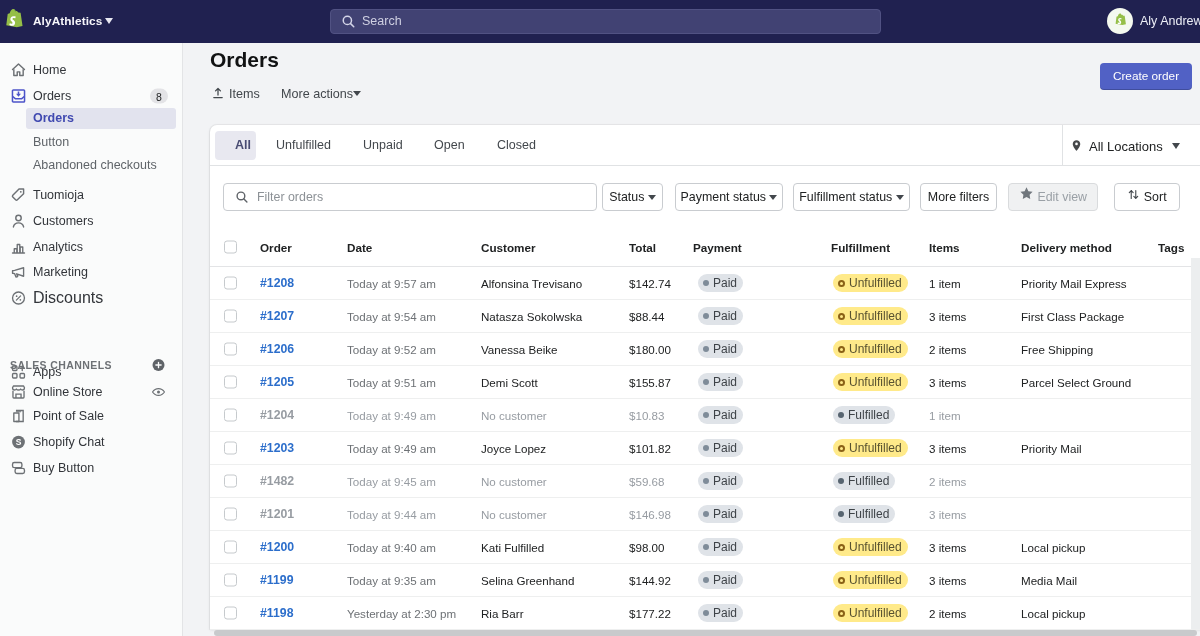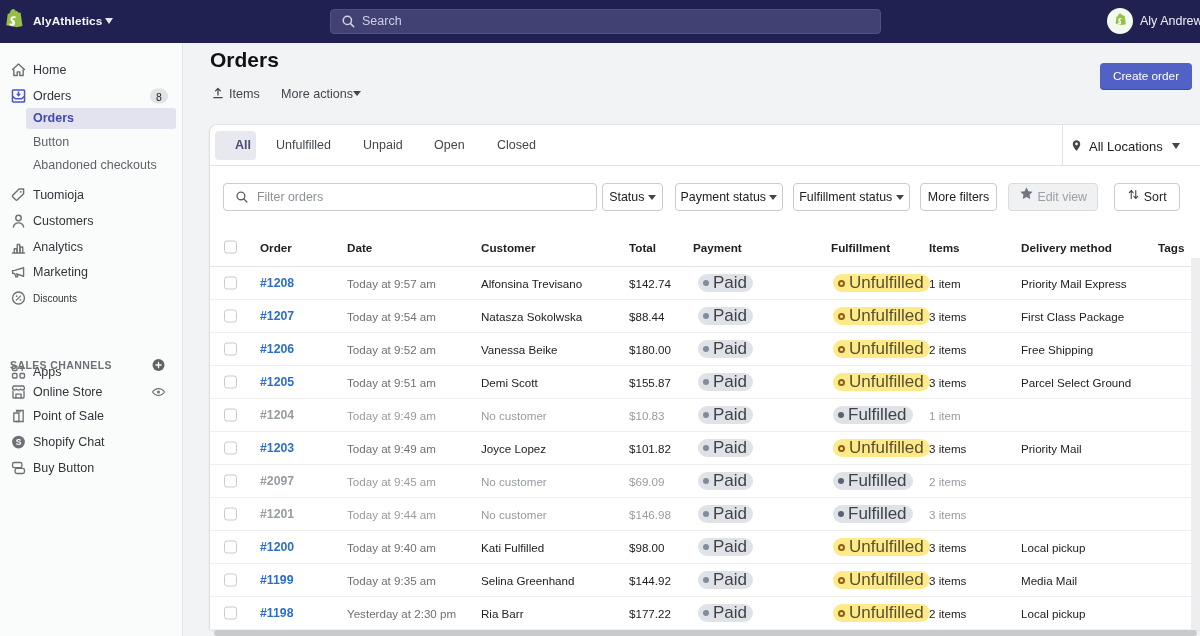--- a/index.html
+++ b/index.html
@@ -8,21 +8,21 @@
 .sidebar { position:absolute; left:0; top:43px; width:183px; height:593px; background:#fafbfb; border-right:1px solid #e3e4e6; z-index:20; }
 .sitem { position:absolute; left:0; width:183px; height:22px; }
 .sicon { position:absolute; left:10px; top:50%; transform:translateY(-50%); line-height:0; }
 .card { position:absolute; left:210px; top:125px; width:1014px; height:504px; background:#ffffff; border-radius:7px 0 0 0; box-shadow:0 0 0 1px rgba(63,63,68,0.06), 0 1px 3px rgba(63,63,68,0.15); }
 .tabtxt { position:absolute; top:131px; height:29px; line-height:29px; font-size:12.5px; color:#42474c; }
 .fbox { position:absolute; top:183px; height:28px; background:#fff; border:1px solid #c9ccd0; border-radius:4px; font-size:12.4px; font-weight:500; color:#202223; text-align:center; line-height:26px; white-space:nowrap; }
 .hcell { position:absolute; top:0; font-size:11.7px; font-weight:700; color:#202223; line-height:35px; white-space:nowrap; }
 .row { position:absolute; left:0; width:1014px; height:33px; border-bottom:1px solid #eeefef; }
 .cell { position:absolute; top:50%; transform:translateY(-50%); font-size:11.6px; white-space:nowrap; }
 .cbx { position:absolute; top:50%; transform:translateY(-50%); width:13px; height:13px; border:1px solid #c6cacd; border-radius:3px; background:#fff; }
-.pill { display:inline-flex; align-items:center; height:18px; border-radius:10px; padding:0 6px 0 5px; font-size:17px; }
+.pill { display:inline-flex; align-items:center; height:18px; border-radius:10px; padding:0 6px 0 5px; font-size:12px; }
 .gpill { background:#dfe3e8; color:#3e4348; }
 .ypill { background:#ffea8a; color:#575130; }
 .dot { width:6px; height:6px; border-radius:50%; margin-right:4px; }
 .gdot { background:#7f8c99; }
 .ddot { background:#576470; }
 .ring { width:7px; height:7px; border-radius:50%; border:2px solid #8a6116; margin-right:4px; }
 </style></head>
 <body>
 
 <div class="topbar">
@@ -96,21 +96,21 @@
         </svg></span>
       <span style="position:absolute;left:33px;top:50%;transform:translateY(-50%);font-size:12.5px;font-weight:500;color:#32353a;white-space:nowrap;">Marketing</span>
     </div>
 <div class="sitem" style="top:244px;">
       <span class="sicon"><svg width="17" height="17" viewBox="0 0 20 20" fill="none">
           <circle cx="10" cy="10" r="7" stroke="#6d7175" stroke-width="1.6"></circle>
           <path d="M7.5 12.5l5-5" stroke="#6d7175" stroke-width="1.5" stroke-linecap="round"></path>
           <circle cx="7.8" cy="7.8" r="1" fill="#6d7175"></circle>
           <circle cx="12.2" cy="12.2" r="1" fill="#6d7175"></circle>
         </svg></span>
-      <span style="position:absolute;left:33px;top:50%;transform:translateY(-50%);font-size:10px;font-weight:500;color:#32353a;white-space:nowrap;">Discounts</span>
+      <span style="position:absolute;left:33px;top:50%;transform:translateY(-50%);font-size:16px;font-weight:500;color:#32353a;white-space:nowrap;">Discounts</span>
     </div>
 <div class="sitem" style="top:270px;margin-top:48px;">
       <span class="sicon"><svg width="17" height="17" viewBox="0 0 20 20" fill="none">
           <rect x="3" y="3" width="5.2" height="5.2" rx="1" stroke="#6d7175" stroke-width="1.6"></rect>
           <rect x="3" y="11.8" width="5.2" height="5.2" rx="1" stroke="#6d7175" stroke-width="1.6"></rect>
           <rect x="11.8" y="11.8" width="5.2" height="5.2" rx="1" stroke="#6d7175" stroke-width="1.6"></rect>
           <path d="M14.4 3v5.2M11.8 5.6H17" stroke="#6d7175" stroke-width="1.6" stroke-linecap="round"></path>
         </svg></span>
       <span style="position:absolute;left:33px;top:50%;transform:translateY(-50%);font-size:12.5px;font-weight:500;color:#32353a;white-space:nowrap;">Apps</span>
     </div>
@@ -286,24 +286,24 @@
     <span class="cell" style="left:271px;color:#202223;">Joyce Lopez</span>
     <span class="cell" style="left:419px;color:#202223;">$101.82</span>
     <span class="cell" style="left:488px;"><span class="pill gpill"><span class="dot gdot"></span>Paid</span></span>
     <span class="cell" style="left:623px;"><span class="pill ypill"><span class="ring"></span>Unfulfilled</span></span>
     <span class="cell" style="left:719px;color:#202223;">3 items</span>
     <span class="cell" style="left:811px;color:#202223;">Priority Mail</span>
   </div>
 
   <div class="row" style="top:340px;">
     <span class="cbx" style="left:14px;"></span>
-    <span class="cell" style="left:50px;color:#979ca2;font-weight:700;font-size:12.3px;">#2097</span>
+    <span class="cell" style="left:50px;color:#979ca2;font-weight:700;font-size:12.3px;">#1482</span>
     <span class="cell" style="left:137px;color:#979ca2;">Today at 9:45 am</span>
     <span class="cell" style="left:271px;color:#979ca2;">No customer</span>
-    <span class="cell" style="left:419px;color:#979ca2;">$69.09</span>
+    <span class="cell" style="left:419px;color:#979ca2;">$59.68</span>
     <span class="cell" style="left:488px;"><span class="pill gpill"><span class="dot gdot"></span>Paid</span></span>
     <span class="cell" style="left:623px;"><span class="pill gpill"><span class="dot ddot"></span>Fulfilled</span></span>
     <span class="cell" style="left:719px;color:#979ca2;">2 items</span>
     <span class="cell" style="left:811px;color:#979ca2;"></span>
   </div>
 
   <div class="row" style="top:373px;">
     <span class="cbx" style="left:14px;"></span>
     <span class="cell" style="left:50px;color:#979ca2;font-weight:700;font-size:12.3px;">#1201</span>
     <span class="cell" style="left:137px;color:#979ca2;">Today at 9:44 am</span>

